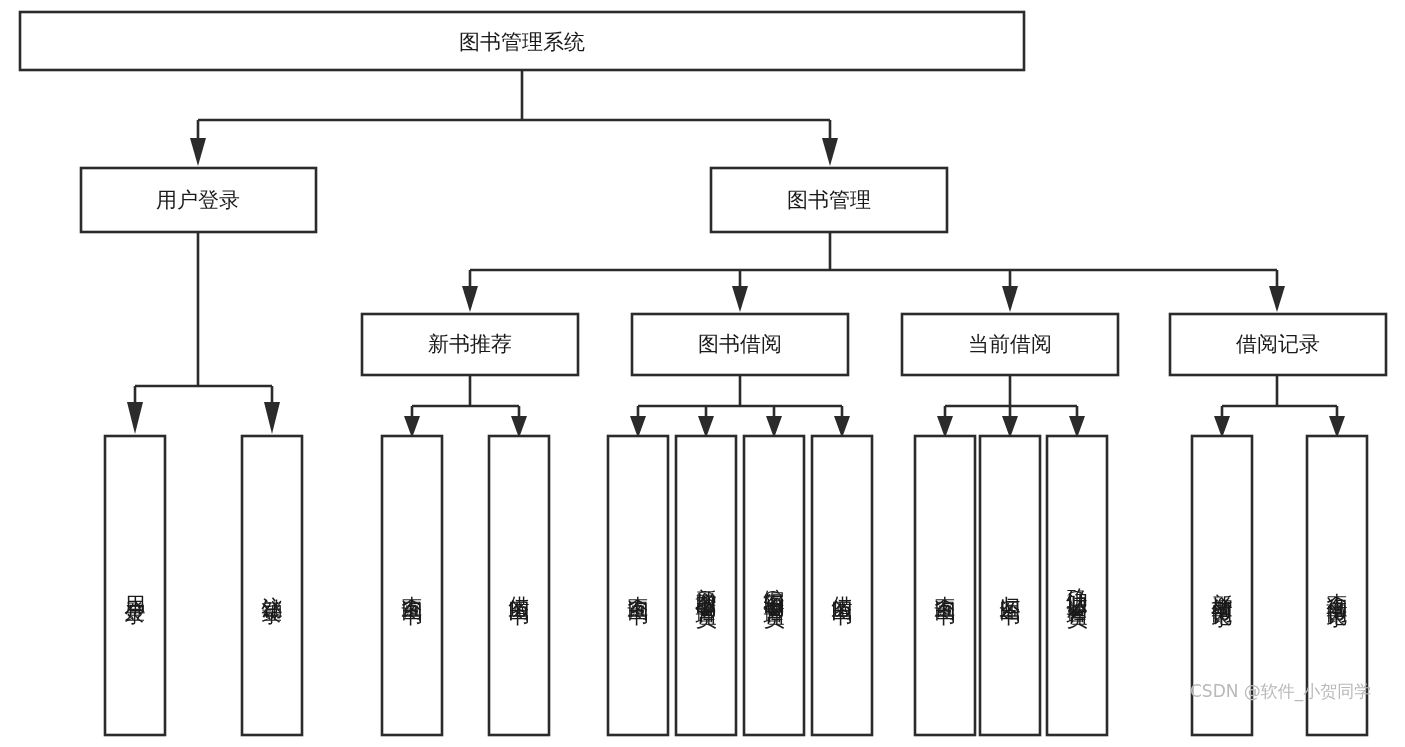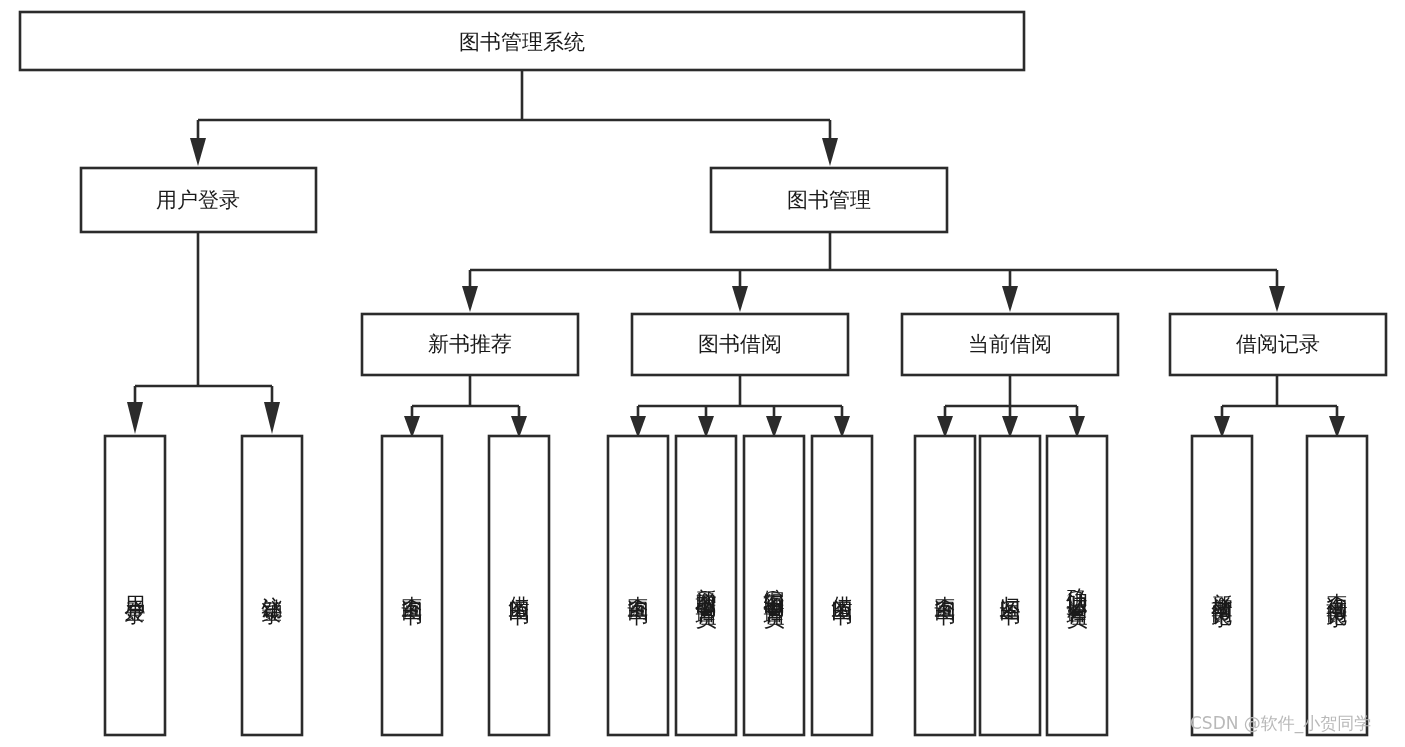--- a/index.html
+++ b/index.html
@@ -61,21 +61,21 @@
     dominant-baseline: central;
     text-anchor: middle;
   }
   .watermark {
     position: absolute;
     font-family: "DejaVu Sans", "Liberation Sans", sans-serif;
     font-size: 17px;
     color: #b9b9b9;
     white-space: nowrap;
     left: 1190px;
-    top: 712px;
+    top: 680px;
     pointer-events: none;
     text-align: center;
   }
 </style>
 </head>
 <body>
 
 <div id="diagram-root">
 
   <svg id="tree-svg" viewBox="0 0 1405 747" xmlns="http://www.w3.org/2000/svg">

